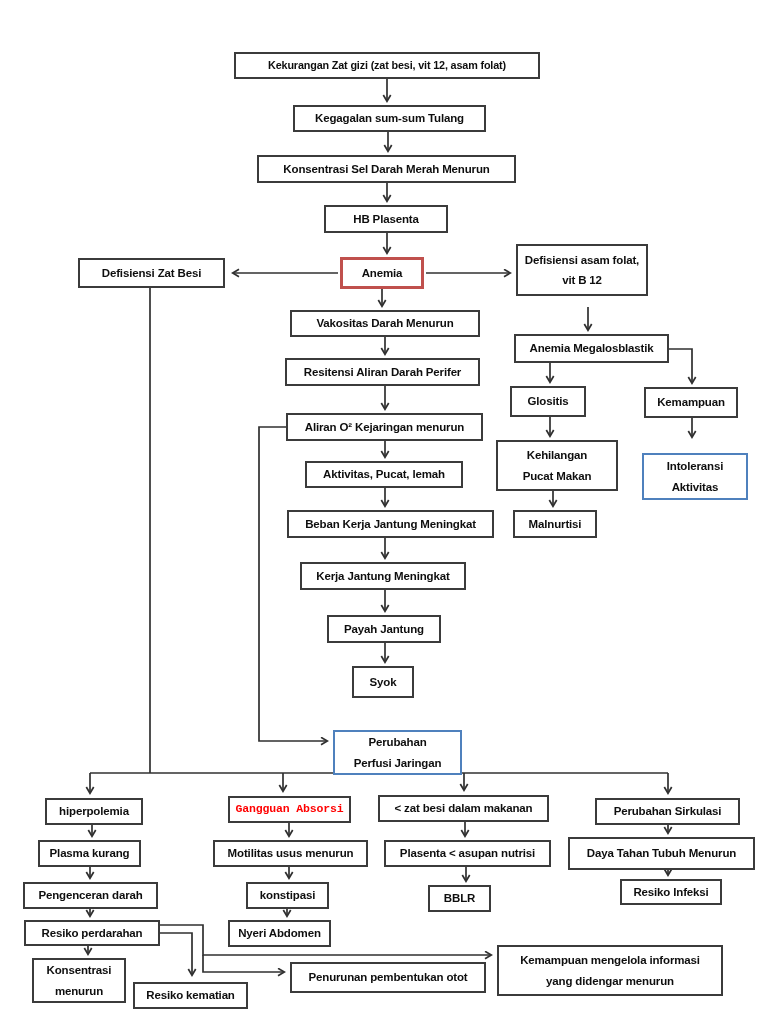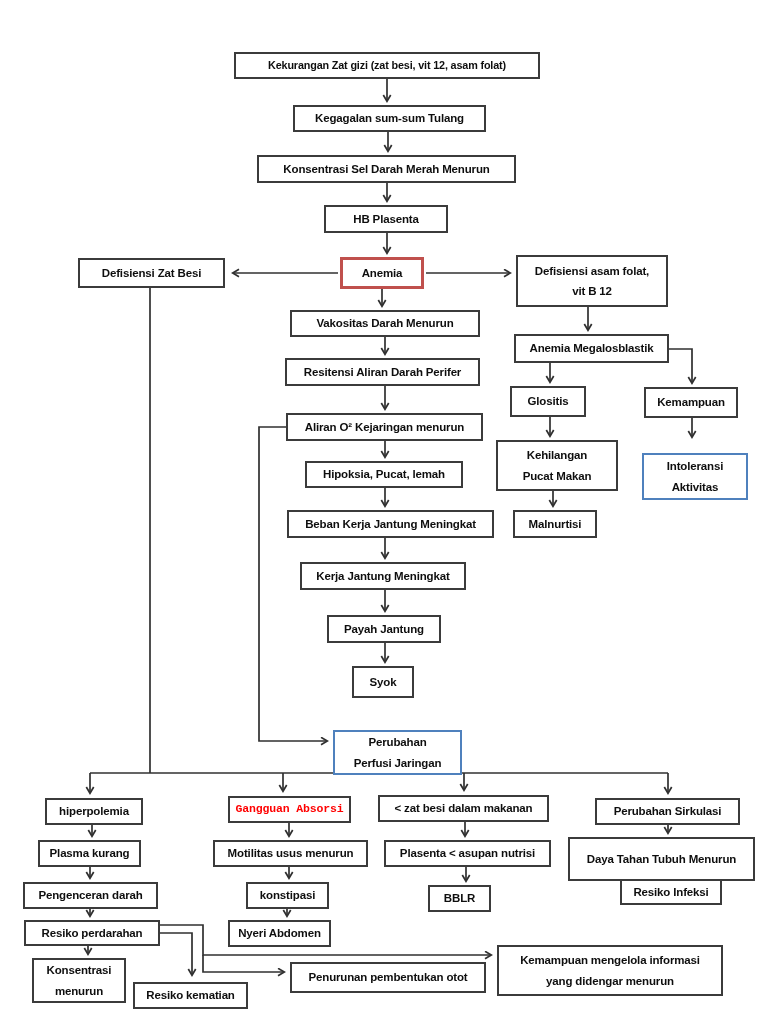--- a/index.html
+++ b/index.html
@@ -75,48 +75,48 @@
       <path d="M160 933 L192 933 L192 975" marker-end="url(#arrow)"></path>
     </g>
   </svg>
 
   <div class="node fs11" style="left:234px;top:52px;width:306px;height:27px">Kekurangan Zat gizi (zat besi, vit 12, asam folat)</div>
   <div class="node" style="left:293px;top:105px;width:193px;height:27px">Kegagalan sum-sum Tulang</div>
   <div class="node" style="left:257px;top:155px;width:259px;height:28px">Konsentrasi Sel Darah Merah Menurun</div>
   <div class="node" style="left:324px;top:205px;width:124px;height:28px">HB Plasenta</div>
   <div class="node red-border" style="left:340px;top:257px;width:84px;height:32px">Anemia</div>
   <div class="node" style="left:78px;top:258px;width:147px;height:30px">Defisiensi Zat Besi</div>
-  <div class="node" style="left:516px;top:255px;width:152px;height:52px">Defisiensi asam folat,
+  <div class="node" style="left:516px;top:244px;width:132px;height:52px">Defisiensi asam folat,
 vit B 12</div>
   <div class="node" style="left:290px;top:310px;width:190px;height:27px">Vakositas Darah Menurun</div>
   <div class="node" style="left:514px;top:334px;width:155px;height:29px">Anemia Megalosblastik</div>
   <div class="node" style="left:285px;top:358px;width:195px;height:28px">Resitensi Aliran Darah Perifer</div>
   <div class="node" style="left:510px;top:386px;width:76px;height:31px">Glositis</div>
   <div class="node" style="left:644px;top:387px;width:94px;height:31px">Kemampuan</div>
   <div class="node" style="left:286px;top:413px;width:197px;height:28px">Aliran O² Kejaringan menurun</div>
   <div class="node" style="left:496px;top:440px;width:122px;height:51px">Kehilangan
 Pucat Makan</div>
   <div class="node blue-border" style="left:642px;top:441px;width:106px;height:47px">Intoleransi
 Aktivitas</div>
-  <div class="node" style="left:305px;top:461px;width:158px;height:27px">Hipoksia, Pucat, lemah</div>
+  <div class="node" style="left:305px;top:461px;width:158px;height:27px">Aktivitas, Pucat, lemah</div>
   <div class="node" style="left:287px;top:510px;width:207px;height:28px">Beban Kerja Jantung Meningkat</div>
   <div class="node" style="left:513px;top:510px;width:84px;height:28px">Malnurtisi</div>
   <div class="node" style="left:300px;top:562px;width:166px;height:28px">Kerja Jantung Meningkat</div>
   <div class="node" style="left:327px;top:615px;width:114px;height:28px">Payah Jantung</div>
   <div class="node" style="left:352px;top:666px;width:62px;height:32px">Syok</div>
   <div class="node blue-border" style="left:333px;top:718px;width:129px;height:45px">Perubahan
 Perfusi Jaringan</div>
   <div class="node" style="left:45px;top:798px;width:98px;height:27px">hiperpolemia</div>
   <div class="node red-text" style="left:228px;top:796px;width:123px;height:27px">Gangguan Absorsi</div>
   <div class="node" style="left:378px;top:795px;width:171px;height:27px">&lt; zat besi dalam makanan</div>
   <div class="node" style="left:595px;top:798px;width:145px;height:27px">Perubahan Sirkulasi</div>
   <div class="node" style="left:38px;top:840px;width:103px;height:27px">Plasma kurang</div>
   <div class="node" style="left:213px;top:840px;width:155px;height:27px">Motilitas usus menurun</div>
   <div class="node" style="left:384px;top:840px;width:167px;height:27px">Plasenta &lt; asupan nutrisi</div>
-  <div class="node" style="left:568px;top:837px;width:187px;height:44px">Daya Tahan Tubuh Menurun</div>
+  <div class="node" style="left:568px;top:837px;width:187px;height:33px">Daya Tahan Tubuh Menurun</div>
   <div class="node" style="left:23px;top:882px;width:135px;height:27px">Pengenceran darah</div>
   <div class="node" style="left:246px;top:882px;width:83px;height:27px">konstipasi</div>
   <div class="node" style="left:428px;top:885px;width:63px;height:27px">BBLR</div>
   <div class="node" style="left:620px;top:879px;width:102px;height:26px">Resiko Infeksi</div>
   <div class="node" style="left:24px;top:920px;width:136px;height:26px">Resiko perdarahan</div>
   <div class="node" style="left:228px;top:920px;width:103px;height:27px">Nyeri Abdomen</div>
   <div class="node" style="left:32px;top:958px;width:94px;height:45px">Konsentrasi
 menurun</div>
   <div class="node" style="left:133px;top:982px;width:115px;height:27px">Resiko kematian</div>
   <div class="node" style="left:290px;top:962px;width:196px;height:31px">Penurunan pembentukan otot</div>

